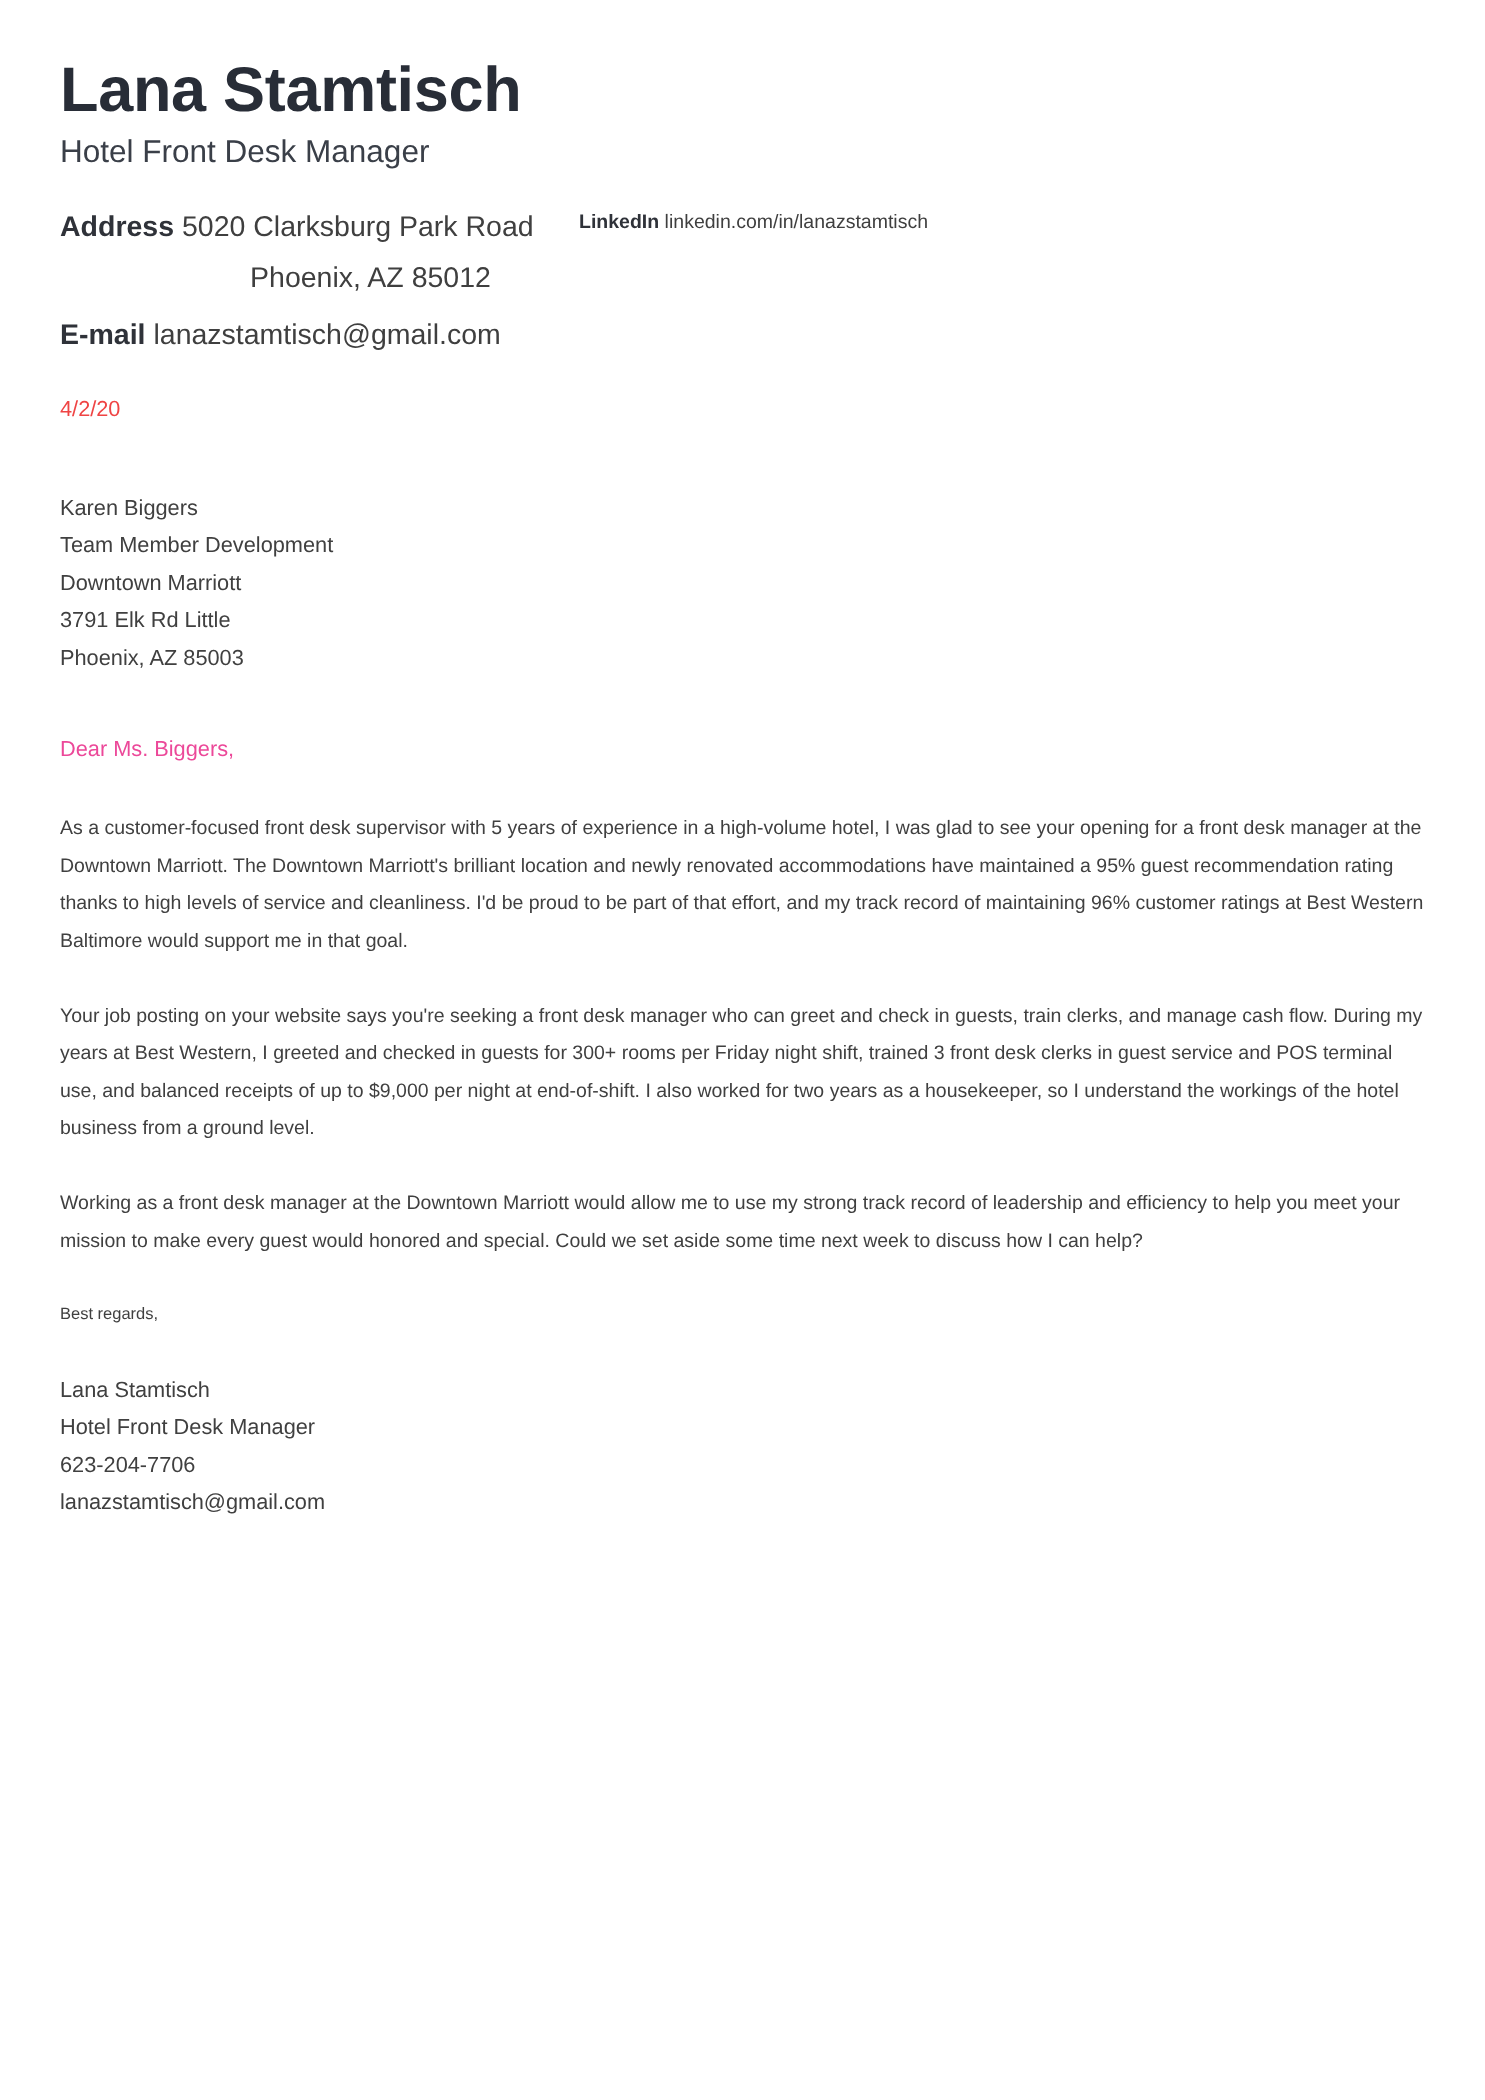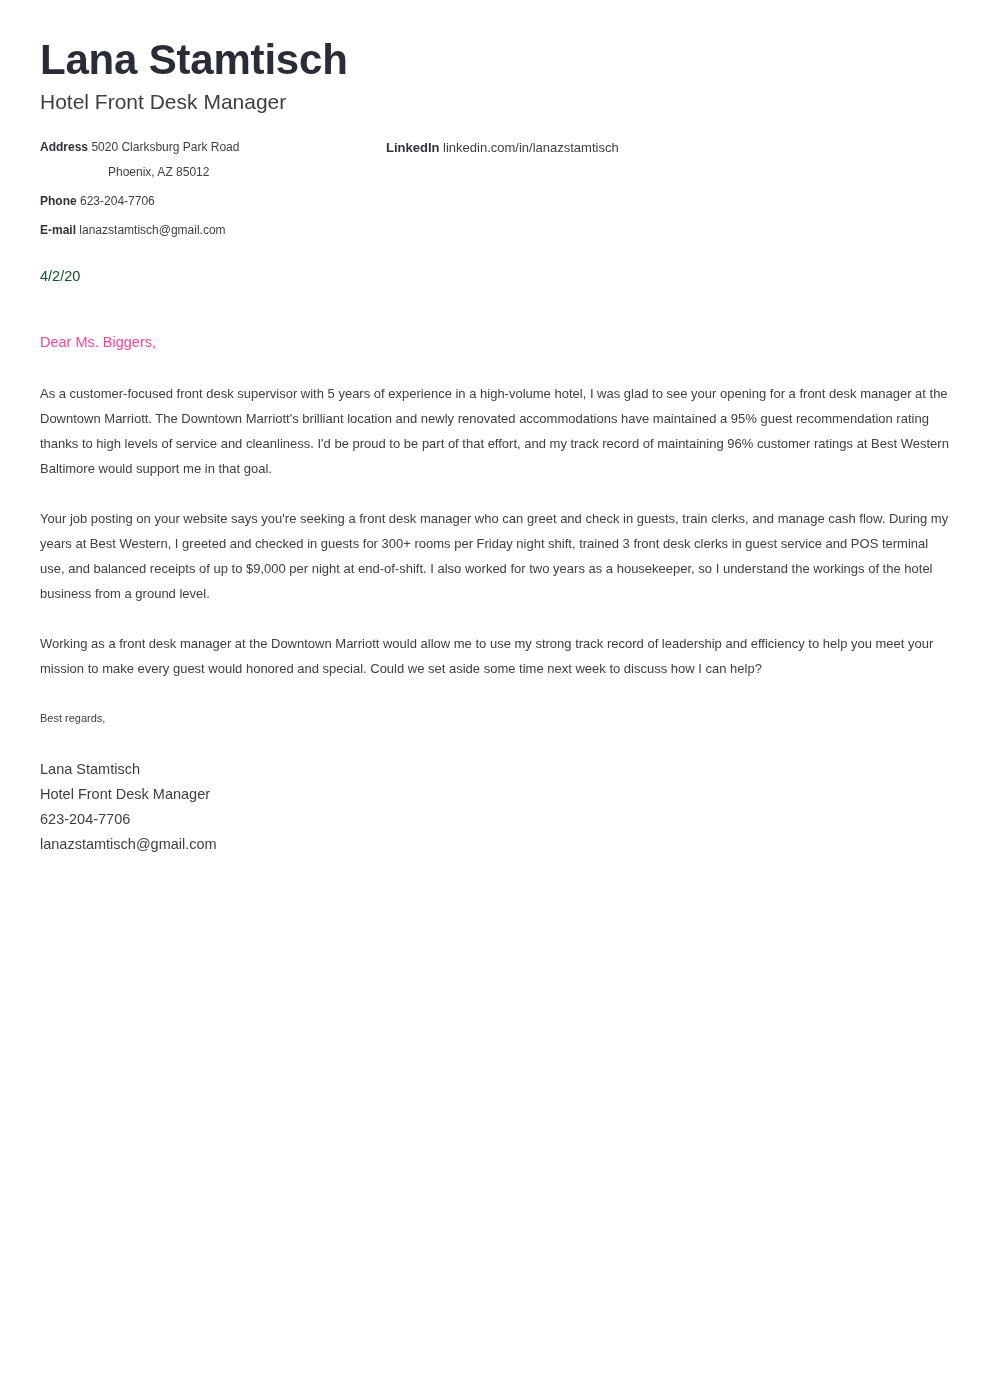--- a/index.html
+++ b/index.html
@@ -43,51 +43,52 @@
 
   
   .contact-block {
     position: relative;
     margin-bottom: 30px;
   }
   .contact-col-left {
     width: 346px;
   }
   .contact-row {
-    font-size: 12px;
+    font-size: 19px;
     line-height: 1.25;
     margin-bottom: 14px;
     color: #3f3f3f;
   }
   .contact-row:last-child { margin-bottom: 0; }
   .contact-label {
     font-weight: bold;
     color: #2f3239;
   }
   .contact-value {
     font-weight: normal;
   }
   .contact-value-2 {
     display: block;
     margin-top: 10px;
     padding-left: 68px;
+    text-align: center;
   }
   .contact-col-right {
     position: absolute;
     left: 346px;
     top: 0;
     font-size: 13px;
     line-height: 1.25;
     color: #3f3f3f;
   }
 
   
   .date-line {
     font-size: 14.5px;
-    color: #14532d;
+    color: #ef4444;
     margin: 0 0 46px 0;
   }
   .recipient {
     margin: 0 0 36px 0;
   }
   .recipient div {
     font-size: 14.5px;
     line-height: 25px;
     color: #404040;
   }
@@ -126,40 +127,43 @@
 
   <div class="contact-block">
     <div class="contact-col-left">
 
       <div class="contact-row">
         <span class="contact-label">Address</span>
         <span class="contact-value">5020 Clarksburg Park Road</span>
         <span class="contact-value contact-value-2">Phoenix, AZ 85012</span>
       </div>
 
-      <div class="contact-row">
-        <span class="contact-label">Phone</span>
-        <span class="contact-value">623-204-7706</span>
-      </div>
 
       <div class="contact-row">
         <span class="contact-label">E-mail</span>
         <span class="contact-value">lanazstamtisch@gmail.com</span>
       </div>
 
     </div>
 
     <div class="contact-col-right">
       <span class="contact-label">LinkedIn</span>
       <span class="contact-value">linkedin.com/in/lanazstamtisch</span>
     </div>
   </div>
 
   <div class="date-line">4/2/20</div>
 
+  <div class="recipient">
+    <div>Karen Biggers</div>
+    <div>Team Member Development</div>
+    <div>Downtown Marriott</div>
+    <div>3791 Elk Rd Little</div>
+    <div>Phoenix, AZ 85003</div>
+  </div>
 
   <div class="salutation">Dear Ms. Biggers,</div>
 
   <p class="para">As a customer-focused front desk supervisor with 5 years of experience in a high-volume hotel, I was glad to see your opening for a front desk manager at the Downtown Marriott. The Downtown Marriott's brilliant location and newly renovated accommodations have maintained a 95% guest recommendation rating thanks to high levels of service and cleanliness. I'd be proud to be part of that effort, and my track record of maintaining 96% customer ratings at Best Western Baltimore would support me in that goal.</p>
   <p class="para">Your job posting on your website says you're seeking a front desk manager who can greet and check in guests, train clerks, and manage cash flow. During my years at Best Western, I greeted and checked in guests for 300+ rooms per Friday night shift, trained 3 front desk clerks in guest service and POS terminal use, and balanced receipts of up to $9,000 per night at end-of-shift. I also worked for two years as a housekeeper, so I understand the workings of the hotel business from a ground level.</p>
   <p class="para">Working as a front desk manager at the Downtown Marriott would allow me to use my strong track record of leadership and efficiency to help you meet your mission to make every guest would honored and special. Could we set aside some time next week to discuss how I can help?</p>
 
   <div class="closing">Best regards,</div>
 
   <div class="signature">

